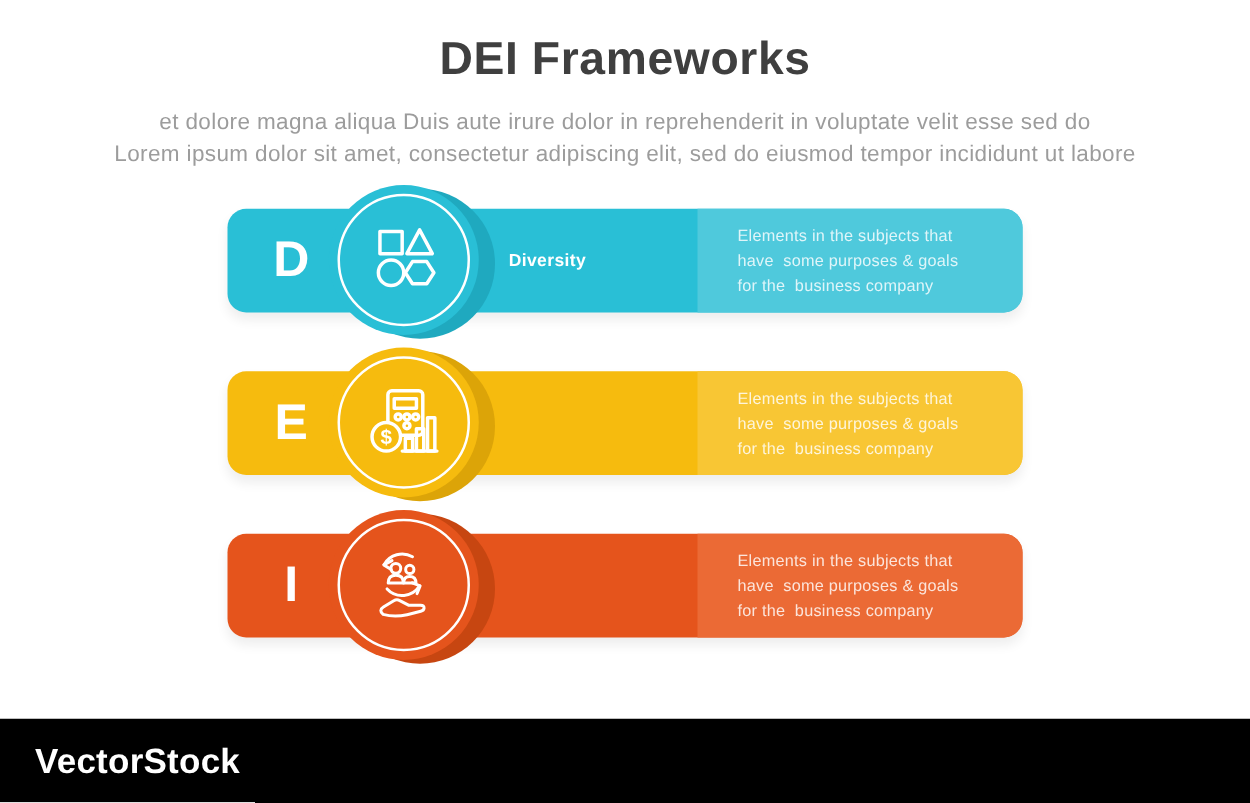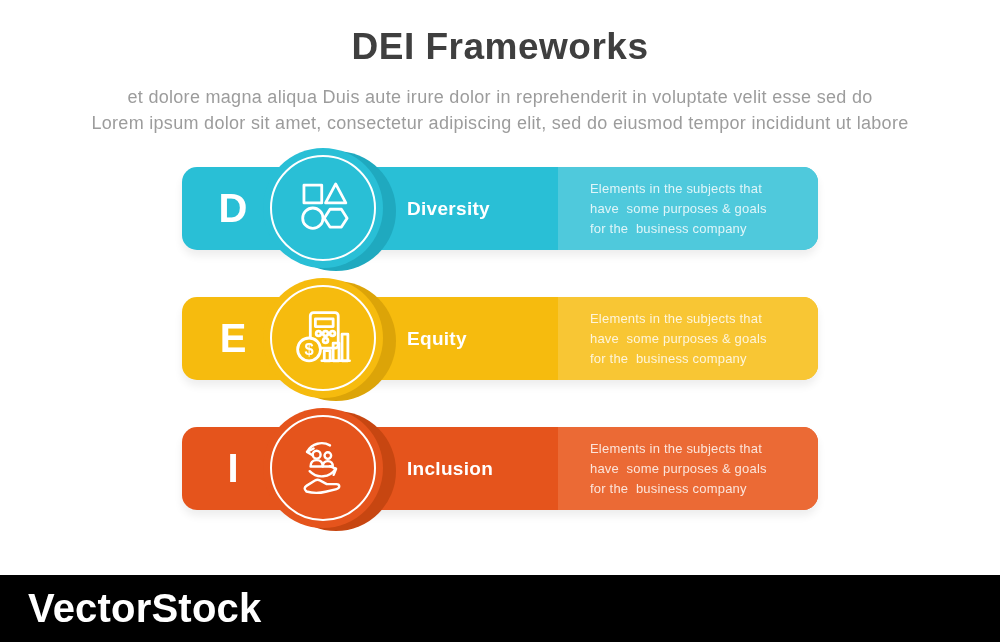--- a/index.html
+++ b/index.html
@@ -23,21 +23,21 @@
     border-radius: 15px;
     box-shadow: 0 6px 9px rgba(0,0,0,0.07);
   }
   .letter {
     position: absolute; left: 20px; top: 0; width: 62px; height: 83px;
     line-height: 83px; text-align: center;
     font-size: 40px; font-weight: 700; color: #ffffff;
   }
   .label {
     position: absolute; left: 225px; top: 0; height: 83px; line-height: 83px;
-    font-size: 19px; font-weight: 700; color: #ffffff; letter-spacing: 0.3px;
+    font-size: 14px; font-weight: 700; color: #ffffff; letter-spacing: 0.3px;
   }
   .light-panel {
     position: absolute; right: 0; top: 0; width: 260px; height: 83px;
     border-radius: 0 15px 15px 0;
     display: flex; flex-direction: column; justify-content: center;
     padding-left: 32px;
     margin-left: 48px;
   }
   .desc-line {
     font-size: 13px; line-height: 20px; color: rgba(255,255,255,0.82);
@@ -61,21 +61,21 @@
     transform: translate(-50%, -50%);
   }
 
   
   .footer {
     position: absolute; left: 0; top: 575px; width: 1000px; height: 67px;
     background: #000000;
     display: flex; align-items: center; justify-content: space-between;
     padding: 0 28px;
   }
-  .logo { font-size: 40px; font-weight: 700; color: #ffffff; letter-spacing: 0.2px; }
+  .logo { font-size: 28px; font-weight: 700; color: #ffffff; letter-spacing: 0.2px; }
   .watermark { font-size: 28px; font-weight: 400; color: #f2f2f2; letter-spacing: 0.2px; }
 </style>
 </head>
 <body>
 
 <div class="canvas">
 
   <div class="header">
     <div class="title">DEI Frameworks</div>
     <div class="subtitle">
@@ -102,21 +102,20 @@
         <path d="M36 7 L44 22 L28 22 Z"></path>
         <circle cx="18" cy="34" r="8"></circle>
         <path d="M31.5 27 L40.5 27 L45 34 L40.5 41 L31.5 41 L27 34 Z"></path>
       </svg>
     </div>
   </div>
 
   <div class="row row-2" style="--main: #f6bb0e;">
     <div class="bar" style="background: rgb(246, 187, 14);">
       <span class="letter">E</span>
-      <span class="label">Equity</span>
       <div class="light-panel" style="background: rgb(248, 198, 52);">
         <span class="desc-line">Elements in the subjects that</span>
         <span class="desc-line">have  some purposes &amp; goals</span>
         <span class="desc-line">for the  business company</span>
       </div>
     </div>
     <div class="badge-shadow" style="background: rgb(220, 164, 8);"></div>
     <div class="badge" style="background: rgb(246, 187, 14);">
       <div class="ring"></div>
       <svg viewBox="0 0 52 52" fill="none" stroke="#ffffff" stroke-width="2.2" stroke-linejoin="round" stroke-linecap="round">
@@ -132,21 +131,20 @@
         <rect x="41" y="23" width="4.6" height="21"></rect>
         <circle cx="15" cy="35" r="9" style="fill: var(--main, #f6bb0e);"></circle>
         <text x="15" y="39.5" text-anchor="middle" fill="#ffffff" stroke="none" font-size="13" font-weight="bold" font-family="Liberation Sans, sans-serif">$</text>
       </svg>
     </div>
   </div>
 
   <div class="row row-3" style="--main: #e5541c;">
     <div class="bar" style="background: rgb(229, 84, 28);">
       <span class="letter">I</span>
-      <span class="label">Inclusion</span>
       <div class="light-panel" style="background: rgb(235, 106, 53);">
         <span class="desc-line">Elements in the subjects that</span>
         <span class="desc-line">have  some purposes &amp; goals</span>
         <span class="desc-line">for the  business company</span>
       </div>
     </div>
     <div class="badge-shadow" style="background: rgb(199, 70, 17);"></div>
     <div class="badge" style="background: rgb(229, 84, 28);">
       <div class="ring"></div>
       <svg viewBox="0 0 52 52" fill="none" stroke="#ffffff" stroke-width="1.9" stroke-linejoin="round" stroke-linecap="round">

